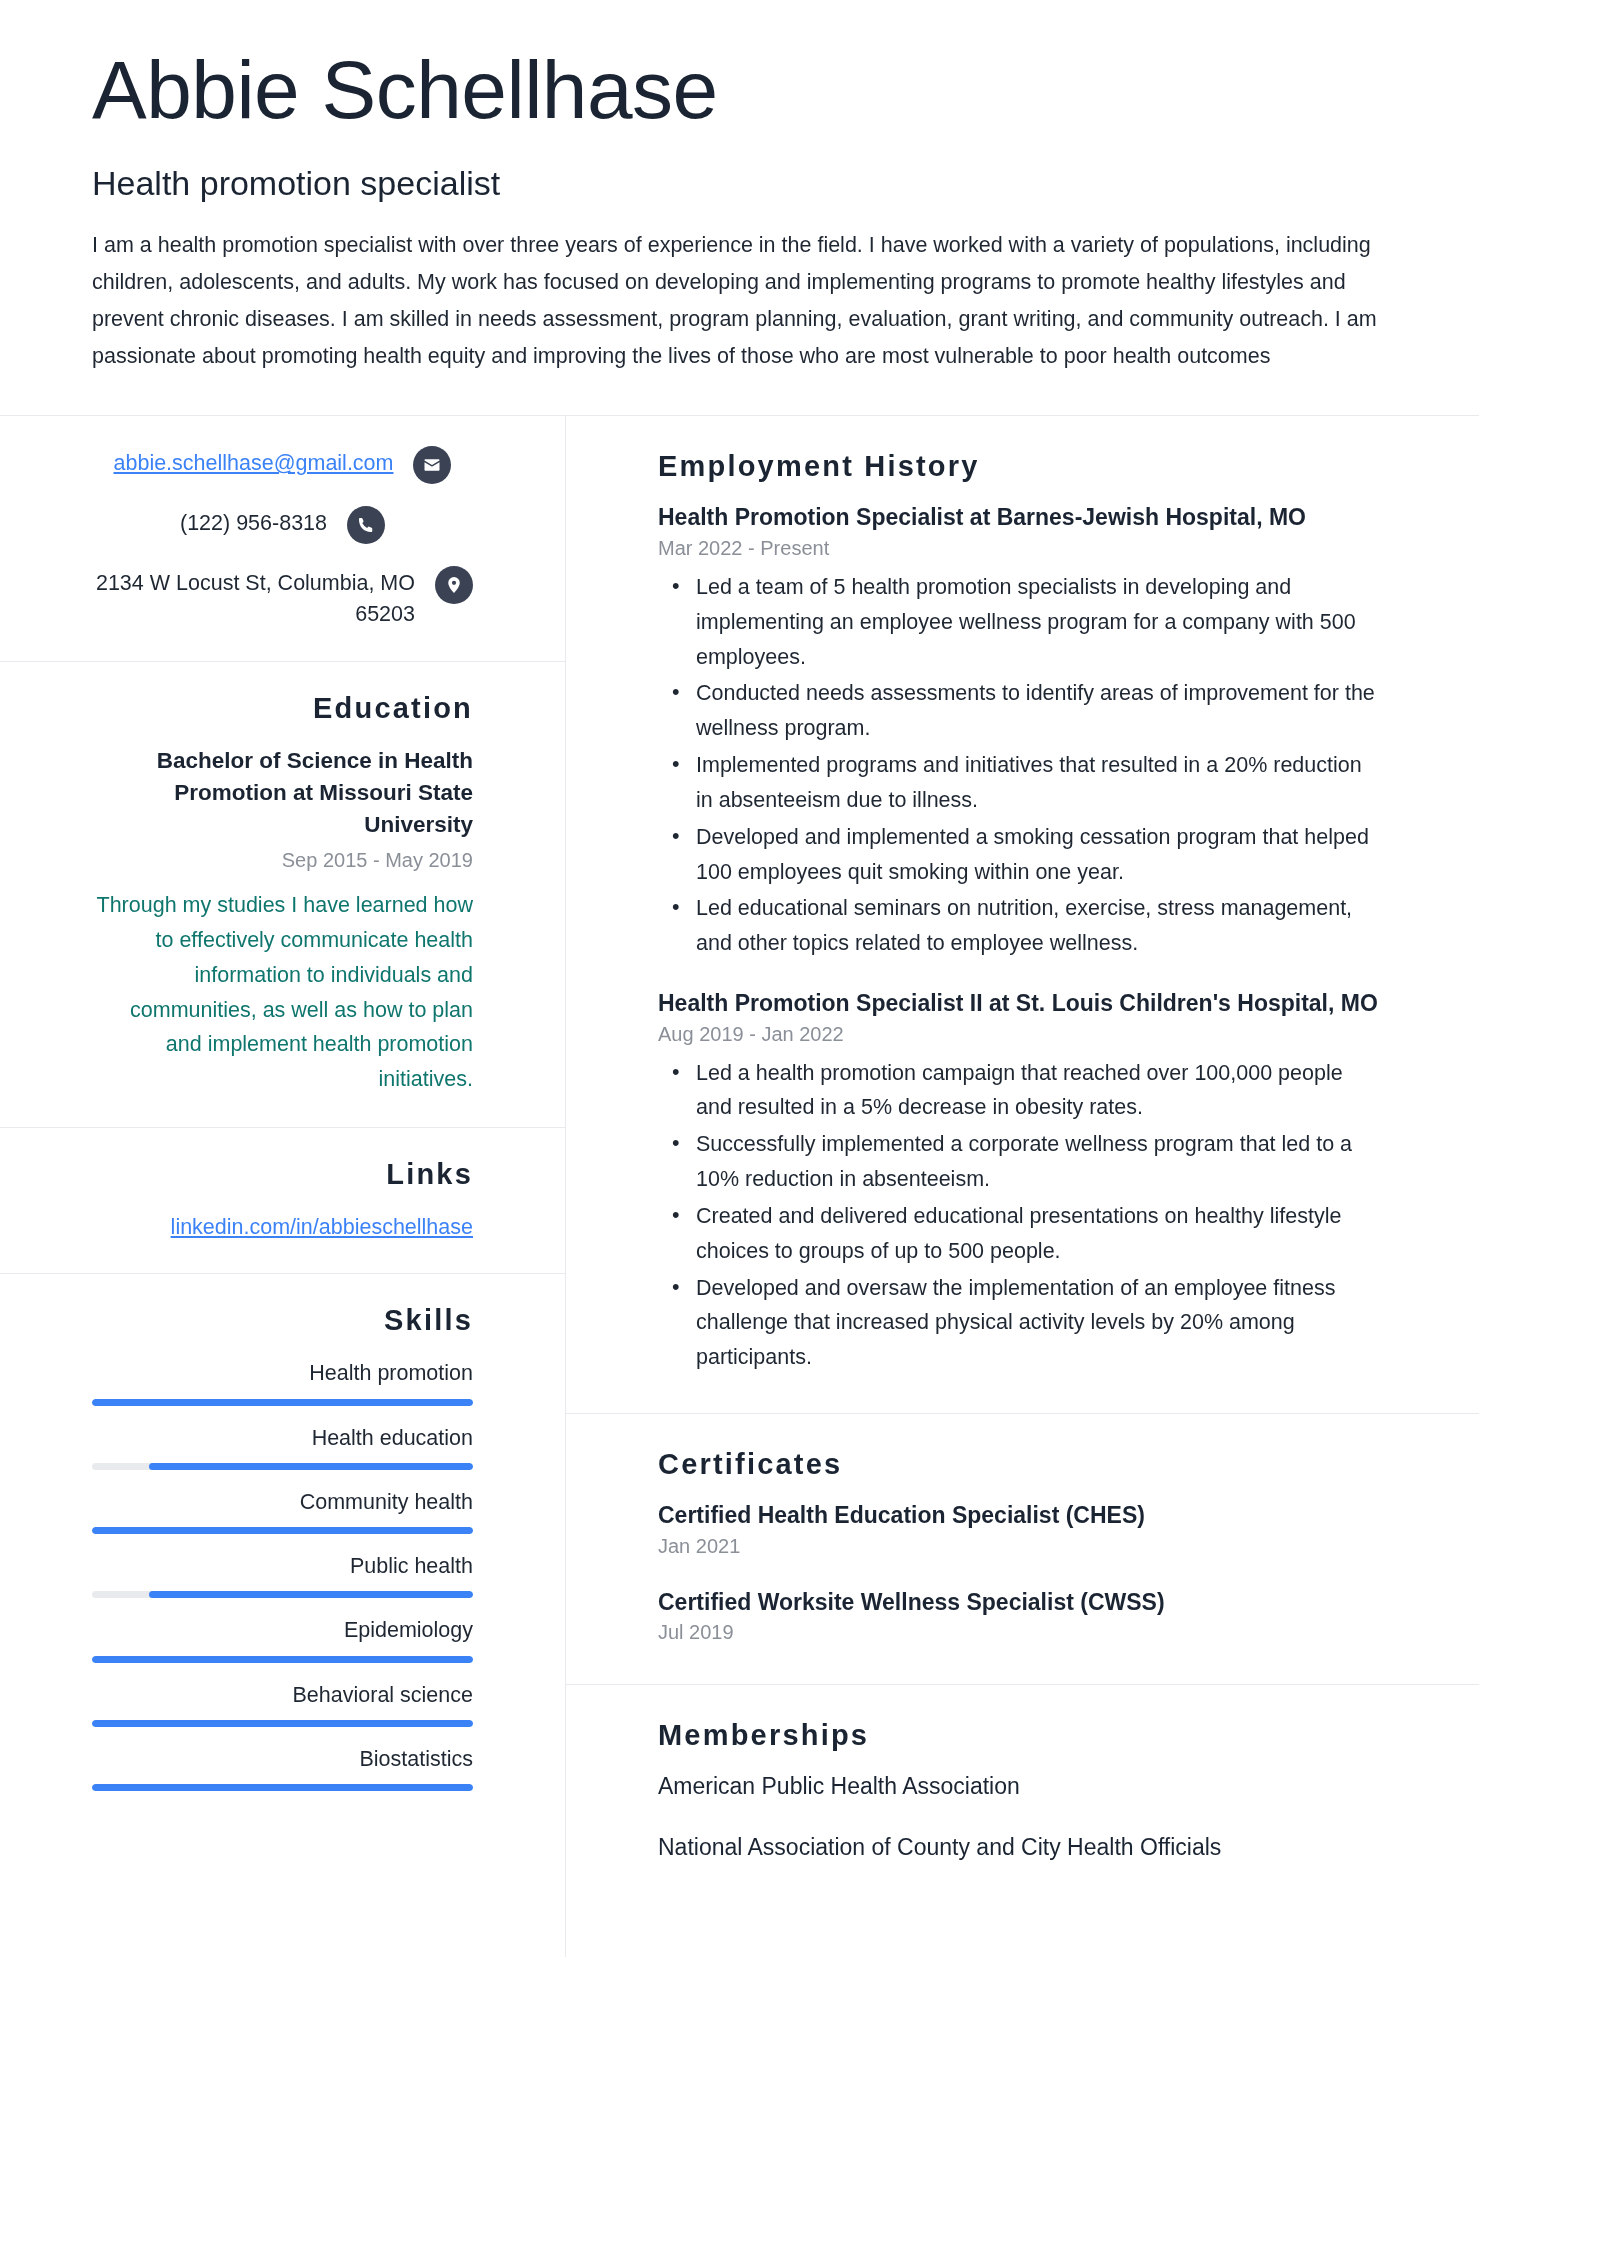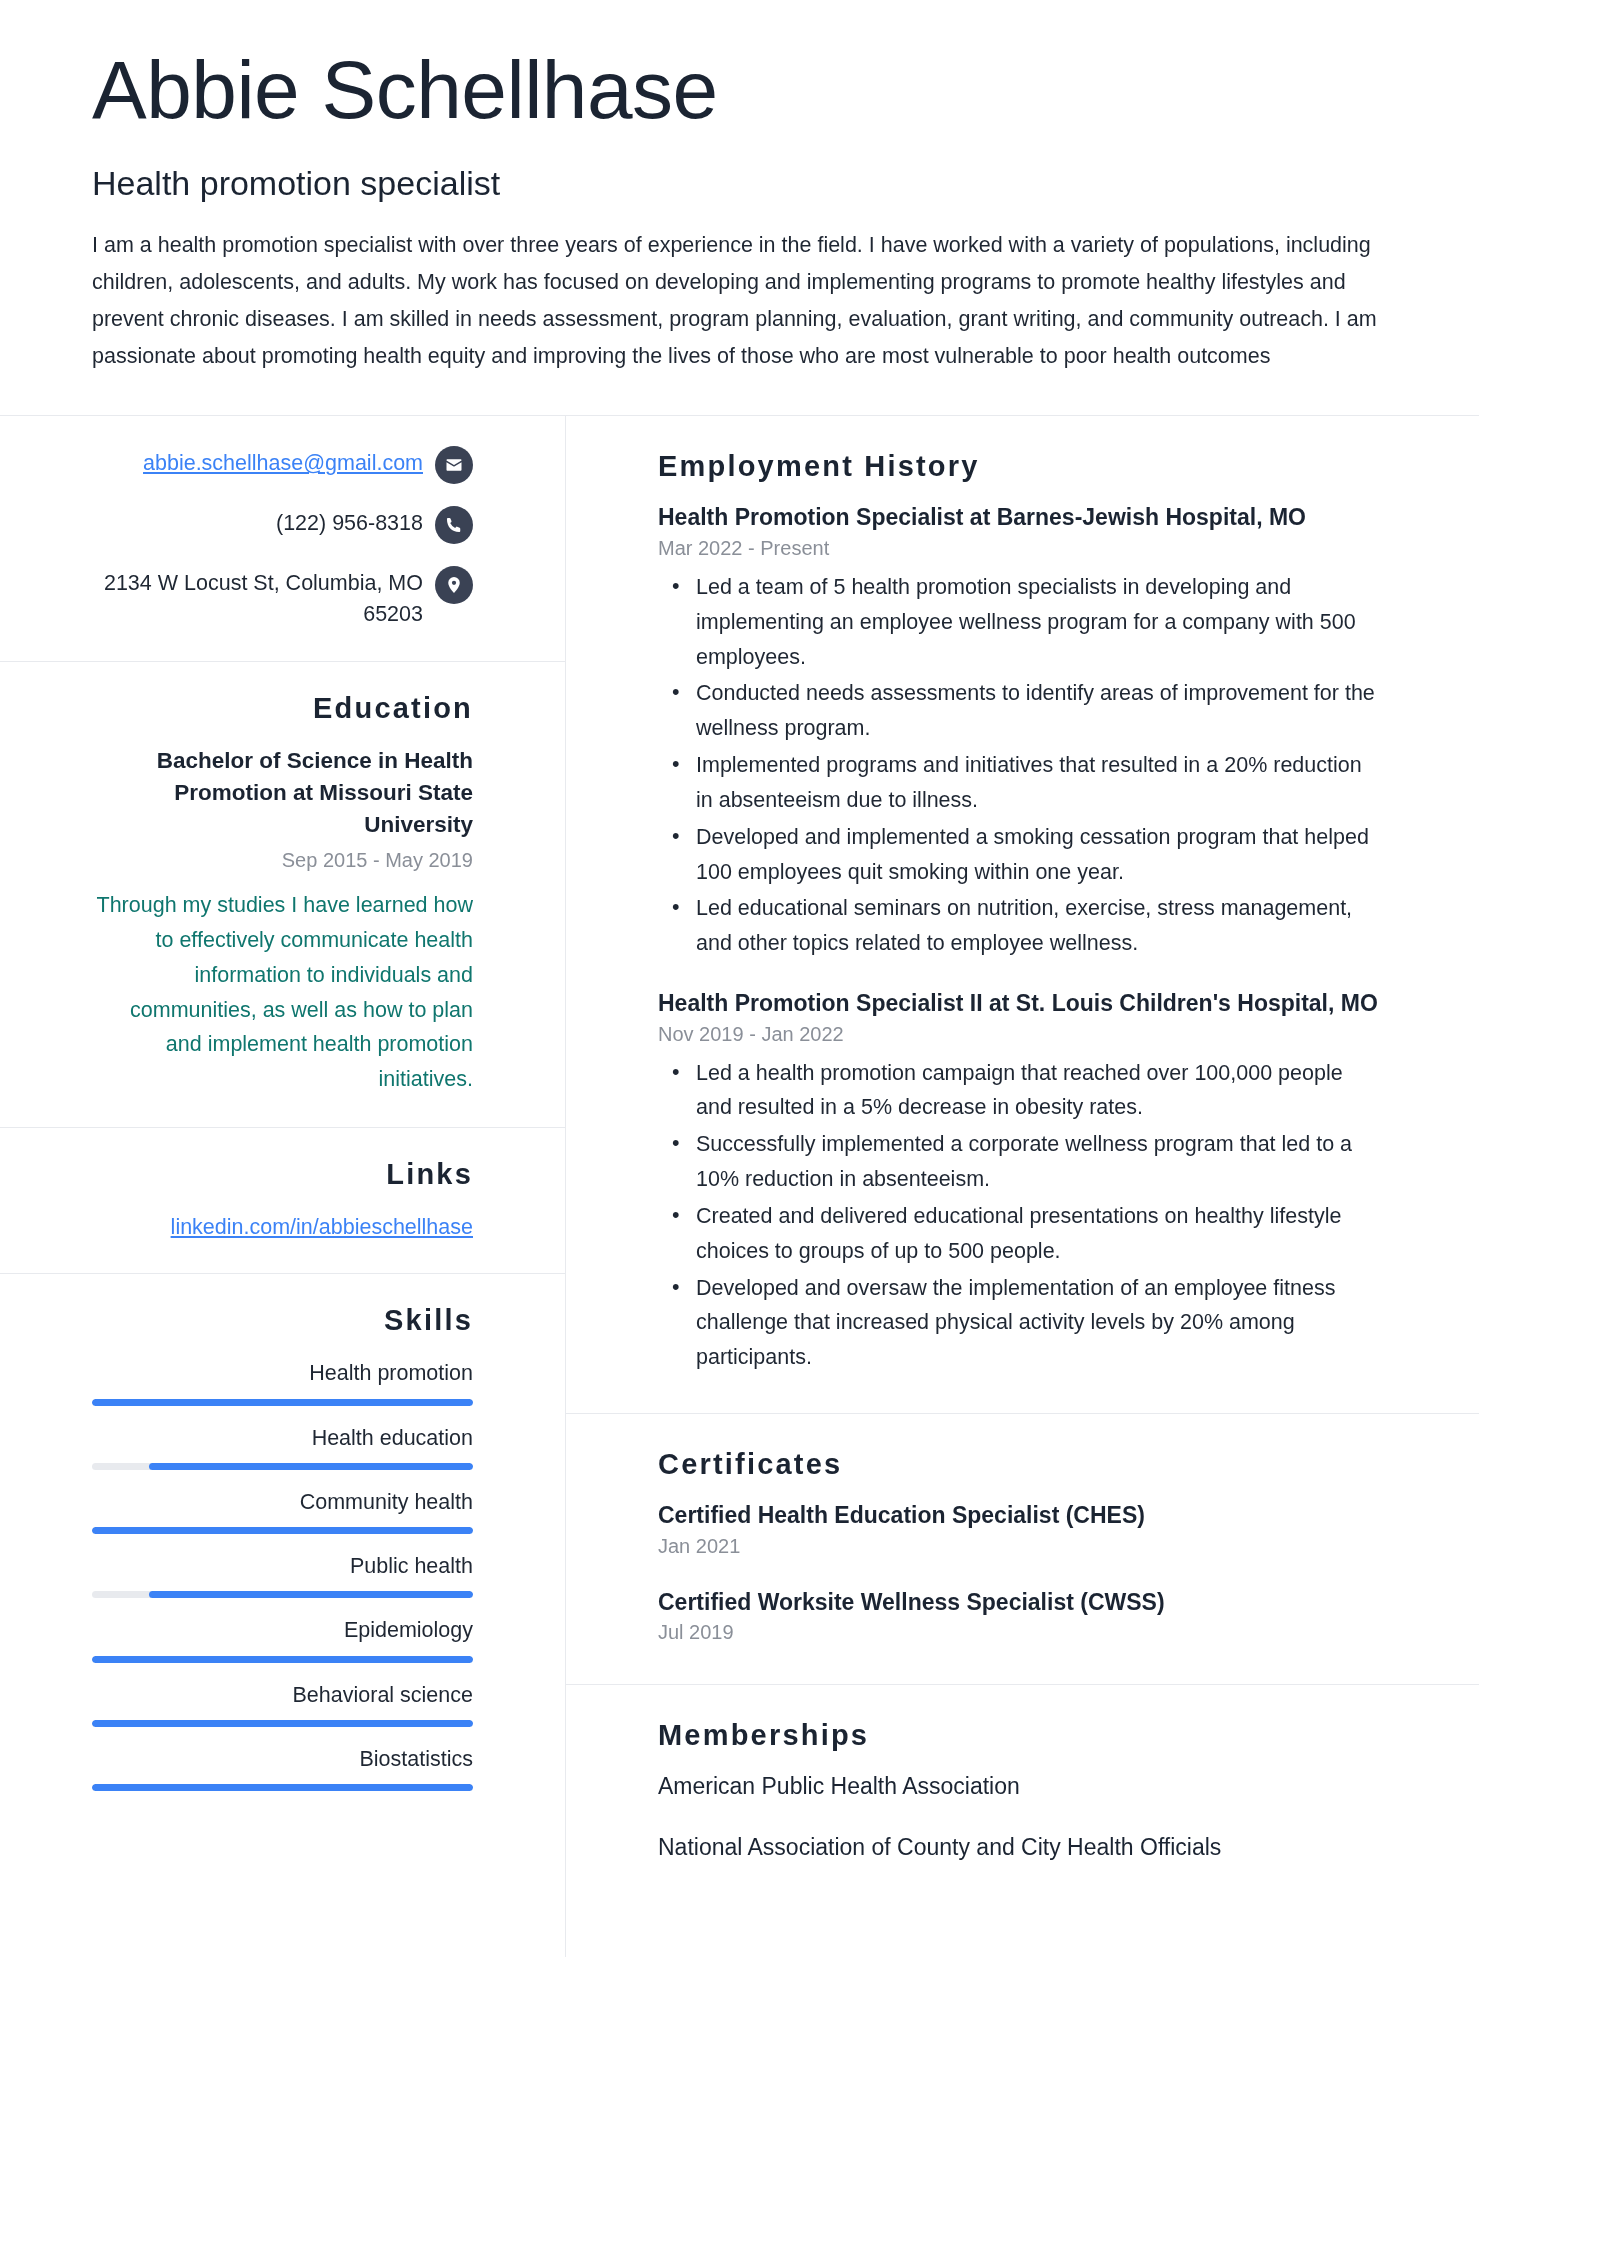--- a/index.html
+++ b/index.html
@@ -68,22 +68,22 @@
   .block-right {
     padding: 34px 96px 38px 92px;
     border-bottom: 1px solid #e8eaee;
   }
   .block-right.last { border-bottom: none; }
 
   
   .contact-row {
     display: flex;
     align-items: flex-start;
-    justify-content: flex-end;
-    gap: 12px;
+    justify-content: center;
+    gap: 20px;
     margin-bottom: 22px;
   }
   .contact-row:last-child { margin-bottom: 2px; }
   .contact-text {
     font-size: 21.5px;
     line-height: 1.42;
     color: #1f2733;
     text-align: right;
     padding-top: 2px;
   }
@@ -339,21 +339,21 @@
             <li>Led a team of 5 health promotion specialists in developing and implementing an employee wellness program for a company with 500 employees.</li>
             <li>Conducted needs assessments to identify areas of improvement for the wellness program.</li>
             <li>Implemented programs and initiatives that resulted in a 20% reduction in absenteeism due to illness.</li>
             <li>Developed and implemented a smoking cessation program that helped 100 employees quit smoking within one year.</li>
             <li>Led educational seminars on nutrition, exercise, stress management, and other topics related to employee wellness.</li>
           </ul>
         </div>
 
         <div class="entry">
           <div class="entry-title">Health Promotion Specialist II at St. Louis Children's Hospital, MO</div>
-          <div class="entry-date">Nov 2019 - Jan 2022</div>
+          <div class="entry-date">Aug 2019 - Jan 2022</div>
           <ul class="bullets">
             <li>Led a health promotion campaign that reached over 100,000 people and resulted in a 5% decrease in obesity rates.</li>
             <li>Successfully implemented a corporate wellness program that led to a 10% reduction in absenteeism.</li>
             <li>Created and delivered educational presentations on healthy lifestyle choices to groups of up to 500 people.</li>
             <li>Developed and oversaw the implementation of an employee fitness challenge that increased physical activity levels by 20% among participants.</li>
           </ul>
         </div>
       </div>
 
       <div class="block-right">

